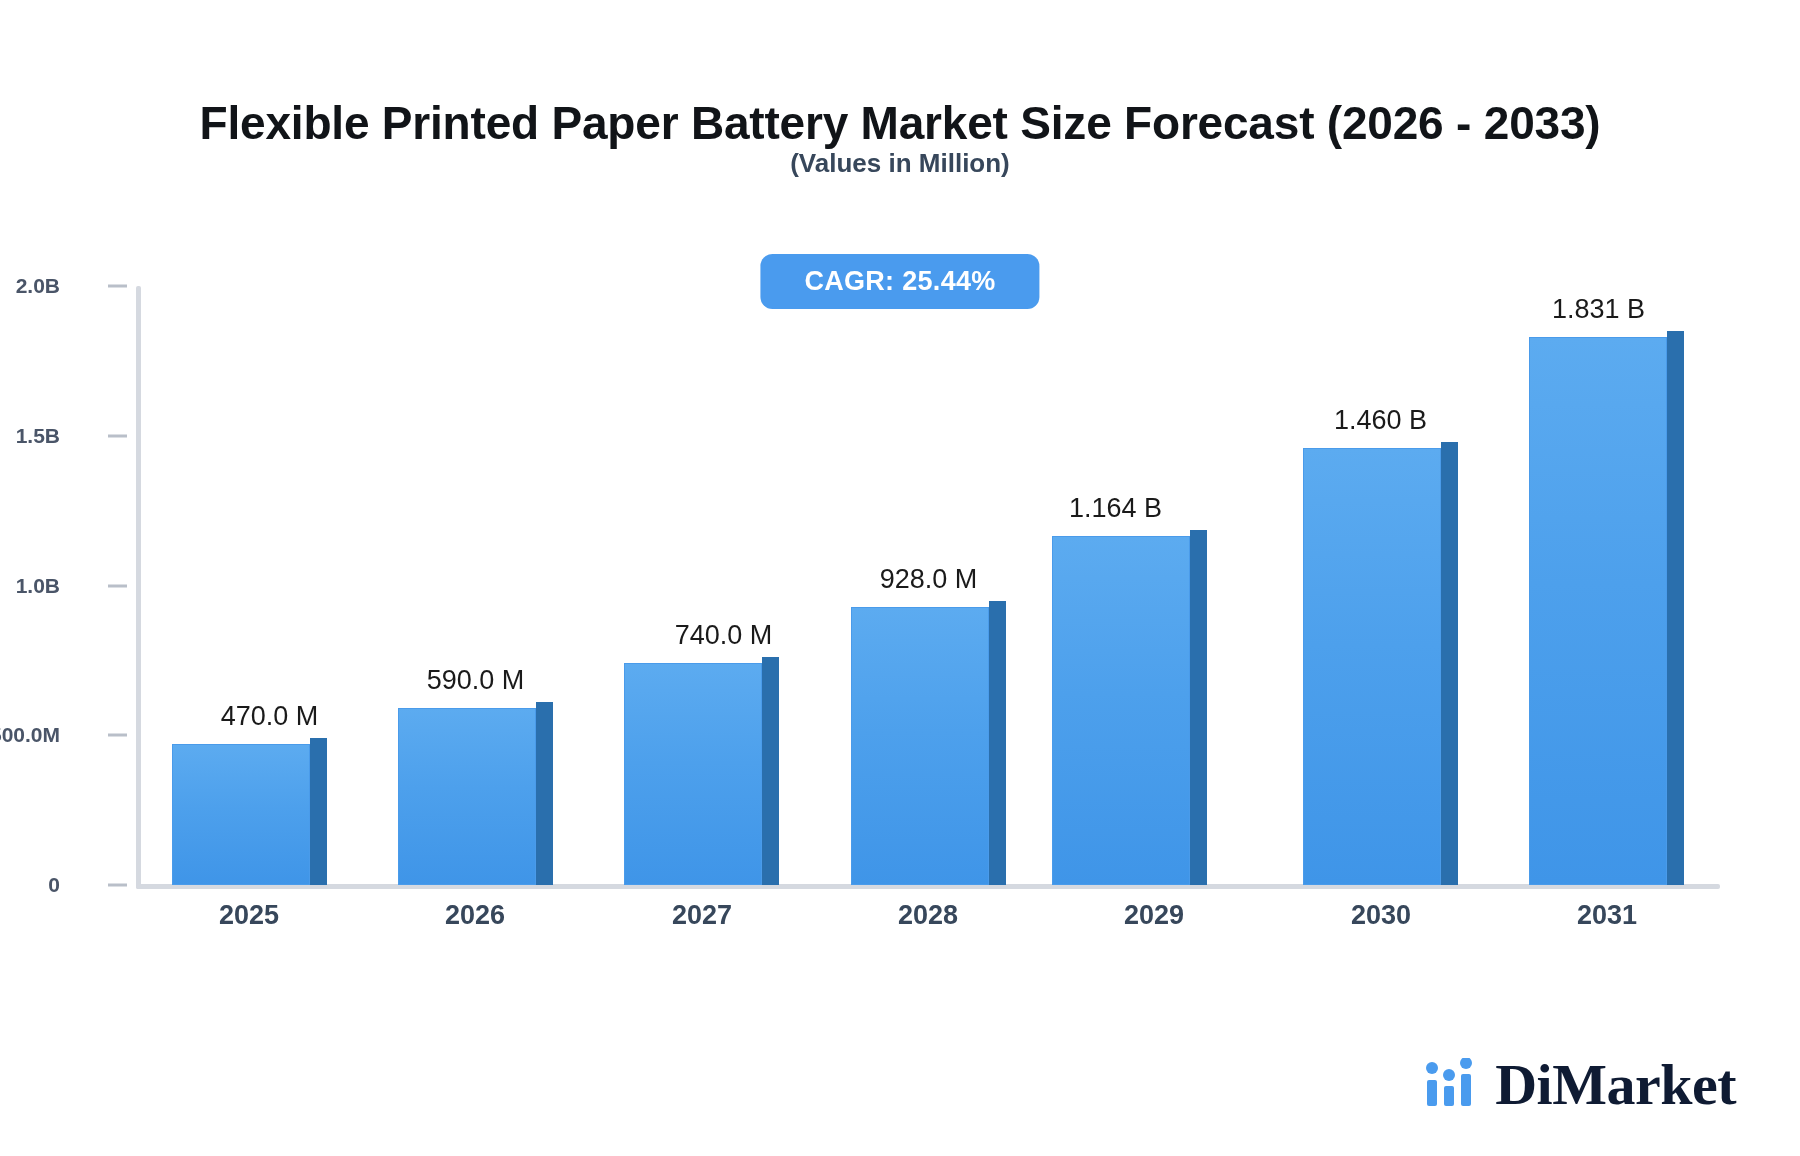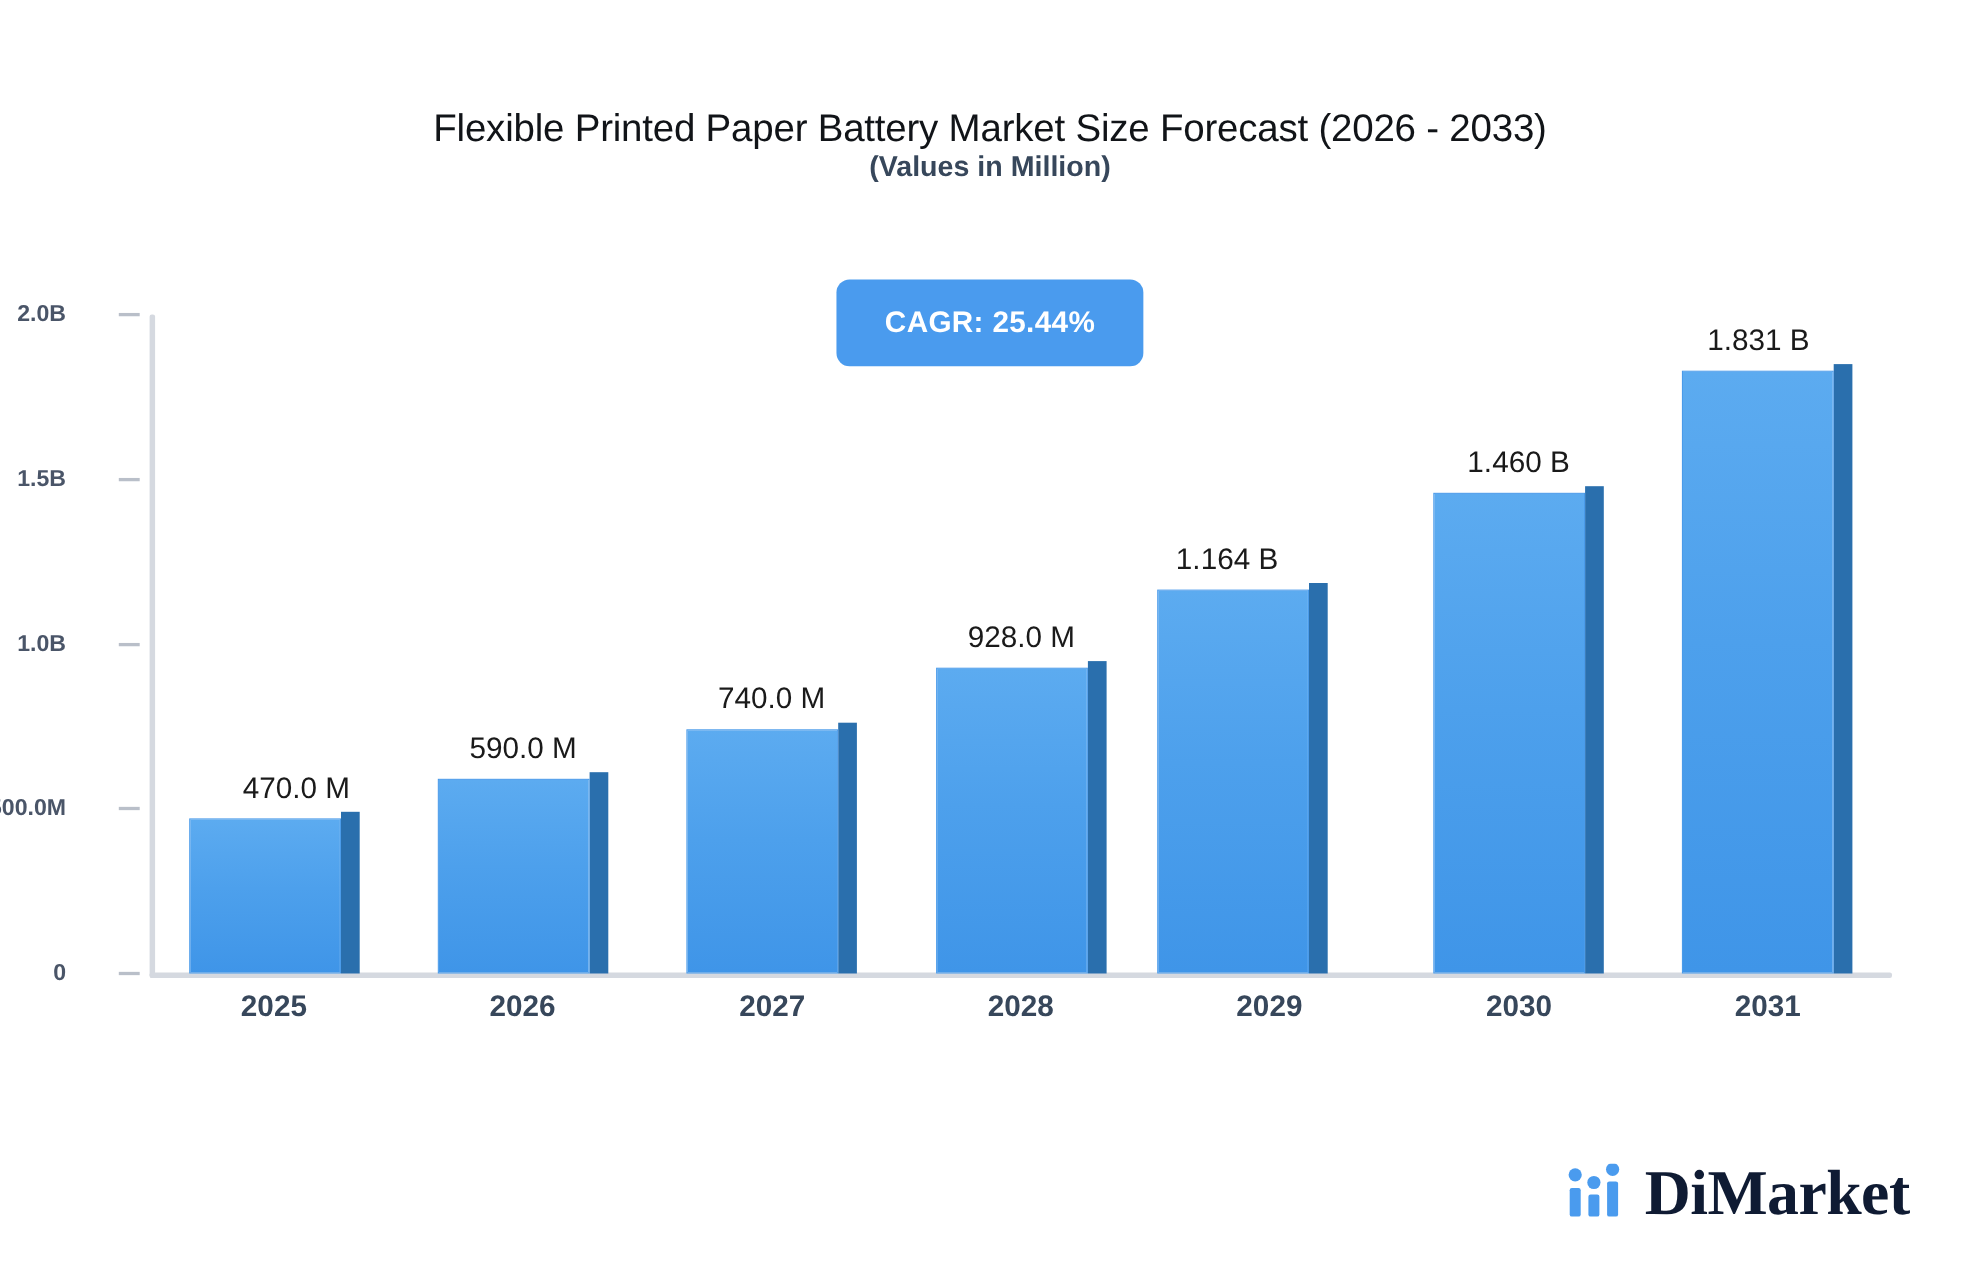--- a/index.html
+++ b/index.html
@@ -17,22 +17,22 @@
 
   
   #chart-header {
     position: absolute;
     top: 98px;
     left: 0;
     width: 1800px;
     text-align: center;
   }
   #chart-title {
-    font-size: 35px;
-    font-weight: normal;
+    font-size: 46px;
+    font-weight: bold;
     color: #111418;
     letter-spacing: -0.2px;
     line-height: 1.1;
     white-space: nowrap;
   }
   #chart-subtitle {
     font-size: 26px;
     font-weight: bold;
     color: #37475b;
     line-height: 1.1;
@@ -41,21 +41,21 @@
   
   #cagr-badge {
     position: absolute;
     top: 254px;
     left: 50%;
     transform: translateX(-50%);
     background: #4a9bee;
     color: #ffffff;
     font-size: 27px;
     font-weight: 600;
-    padding: 24px 44px;
+    padding: 12px 44px;
     border-radius: 12px;
     white-space: nowrap;
     letter-spacing: 0.3px;
   }
 
   
   
   #plot {
     position: absolute;
     left: 0;
@@ -185,21 +185,21 @@
       <div class="bar-group" style="left: 172px; width: 155px; height: 141px;">
         <div class="bar-side" style="left: 138px; width: 17px; height: 147px;"></div>
         <div class="bar-face" style="width: 138px; height: 141px;"></div>
         <div class="bar-value-label" style="bottom: 153px; margin-left: 20px;">470.0 M</div>
       </div>
       <div class="bar-group" style="left: 398px; width: 155px; height: 204px;">
         <div class="bar-side" style="left: 138px; width: 17px; height: 183px;"></div>
         <div class="bar-face" style="width: 138px; height: 177px;"></div>
         <div class="bar-value-label" style="bottom: 189px;">590.0 M</div>
       </div>
-      <div class="bar-group" style="left: 624px; width: 155px; height: 156px;">
+      <div class="bar-group" style="left: 624px; width: 155px; height: 156px; padding-left: 44px;">
         <div class="bar-side" style="left: 138px; width: 17px; height: 228px;"></div>
         <div class="bar-face" style="width: 138px; height: 222px;"></div>
         <div class="bar-value-label" style="bottom: 234px;">740.0 M</div>
       </div>
       <div class="bar-group" style="left: 851px; width: 155px; height: 278px;">
         <div class="bar-side" style="left: 138px; width: 17px; height: 284px;"></div>
         <div class="bar-face" style="width: 138px; height: 278px;"></div>
         <div class="bar-value-label" style="bottom: 290px;">928.0 M</div>
       </div>
       <div class="bar-group" style="left: 1052px; width: 127px; height: 349px;">

